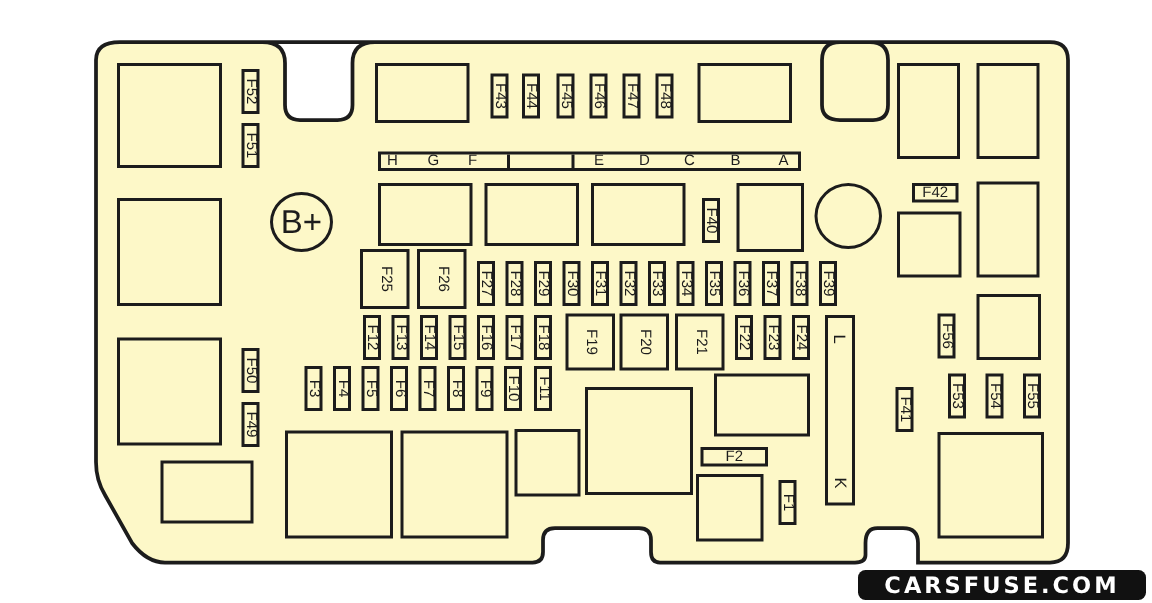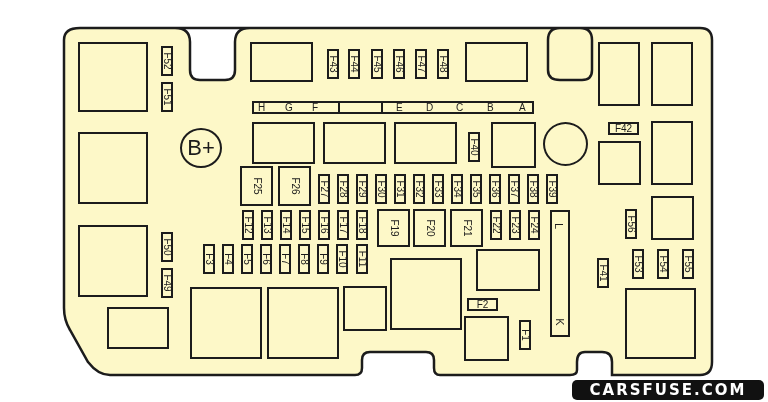--- a/index.html
+++ b/index.html
@@ -205,21 +205,21 @@
     </div>
   <div class="fuse v" style="left:356px;top:244px;width:12px;height:30px;">
       <span>F11</span>
     </div>
 
   <div class="box" style="left:190px;top:287px;width:72px;height:72px;"></div>
   <div class="box" style="left:267px;top:287px;width:72px;height:72px;"></div>
   <div class="box" style="left:343px;top:286px;width:44px;height:45px;"></div>
   <div class="box" style="left:390px;top:258px;width:72px;height:72px;"></div>
   <div class="box" style="left:476px;top:249px;width:64px;height:42px;"></div>
-  <div class="fuse h" style="left:467px;top:298px;width:31px;height:13px;">
+  <div class="fuse h" style="left:467px;top:298px;width:45px;height:13px;">
       <span>F2</span>
     </div>
   <div class="box" style="left:464px;top:316px;width:45px;height:45px;"></div>
   <div class="fuse v" style="left:519px;top:320px;width:12px;height:30px;">
       <span>F1</span>
     </div>
 
   <div class="lk-bar">
     <span class="lbl" style="top:8px;">L</span>
     <span class="lbl" style="top:104px;">K</span>

